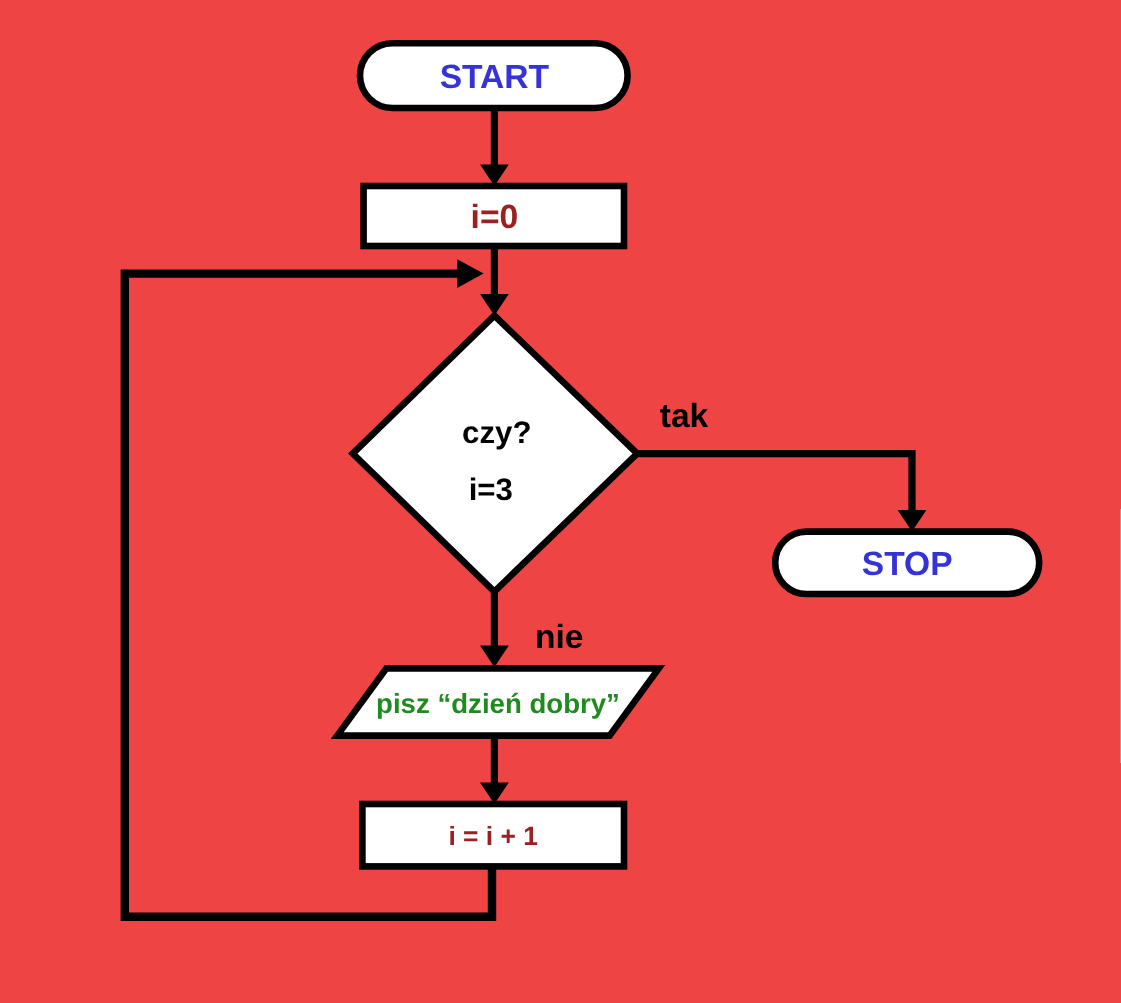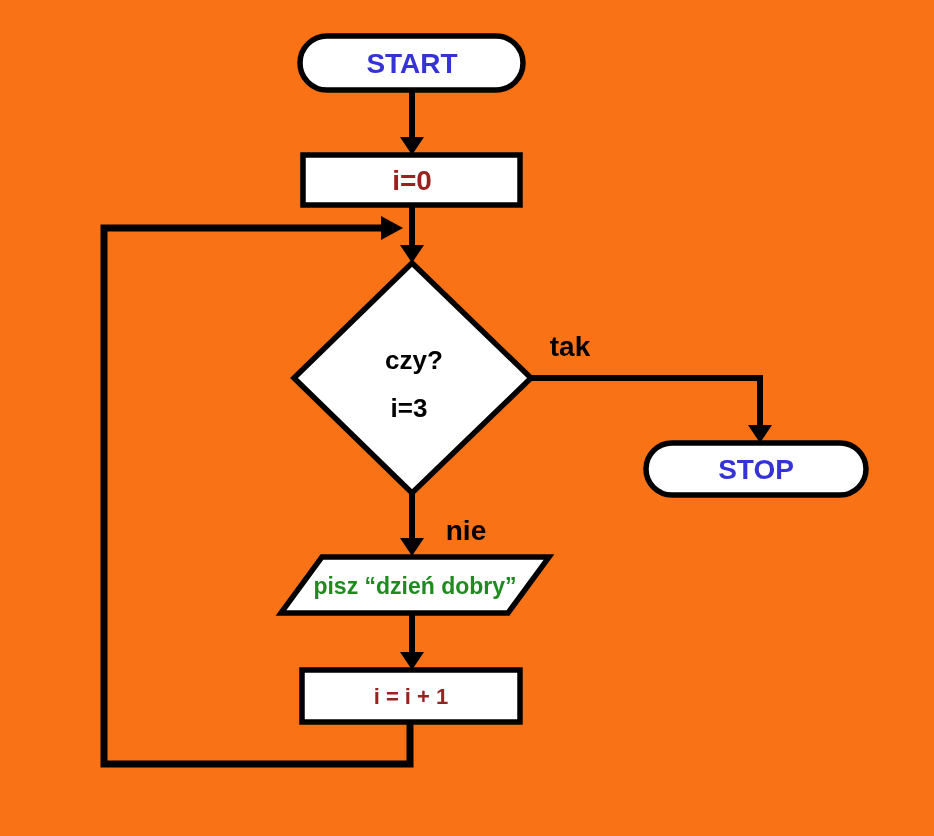--- a/index.html
+++ b/index.html
@@ -4,21 +4,21 @@
 <style>
   html, body {
     margin: 0;
     padding: 0;
     background: #ffffff;
   }
   .canvas {
     position: relative;
     width: 934px;
     height: 836px;
-    background: #f97316;
+    background: #ef4444;
     overflow: hidden;
   }
   svg {
     position: absolute;
     left: 0;
     top: 0;
     font-family: "Liberation Sans", sans-serif;
   }
   .shape {
     fill: #ffffff;

